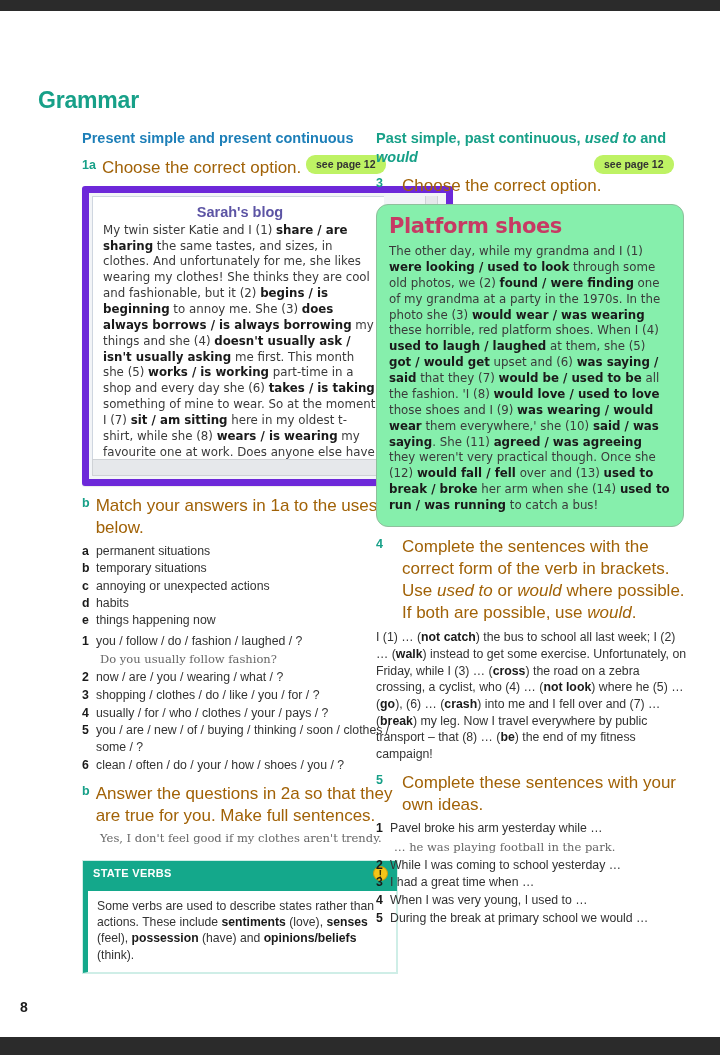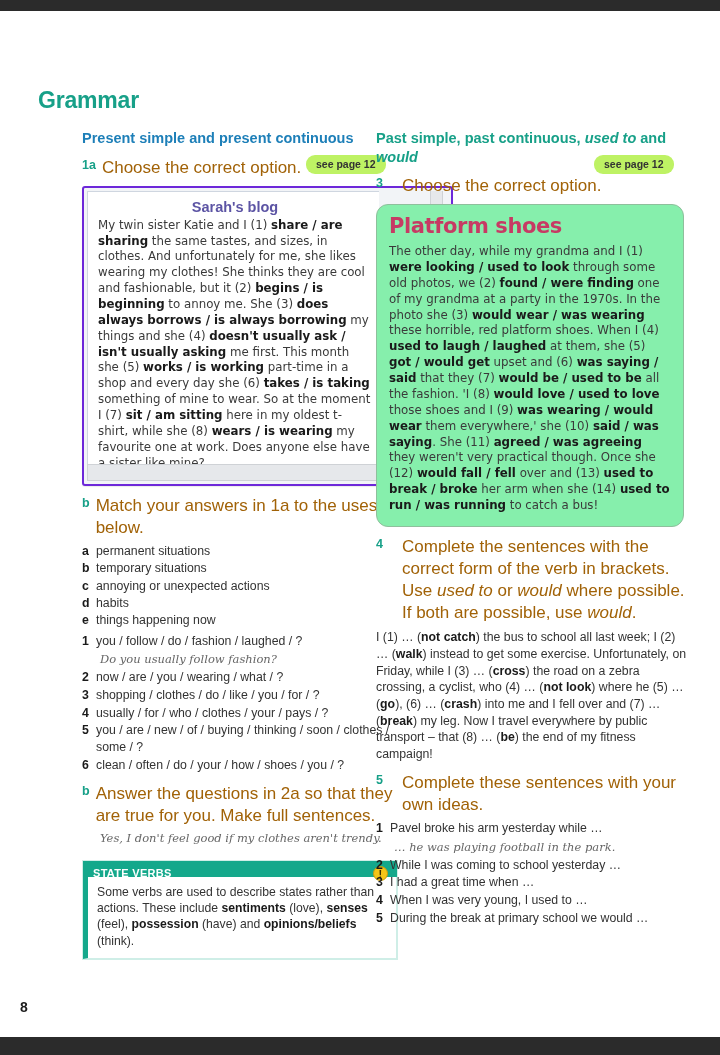--- a/index.html
+++ b/index.html
@@ -52,21 +52,21 @@
     flex:0 0 auto; margin-right:6px; line-height:1.3;
   }
   .ex-num.wide { min-width:20px; }
   .ex-text { font-size:17px; font-weight:normal; color:#a16207; line-height:1.3; }
   .ex-text em { font-style:italic; }
 
   
   .blog-card {
     margin-top:7px;
     width:371px; height:300px;
-    border:2px solid #6d28d9;
+    border:7px solid #6d28d9;
     border-radius:3px;
     background:#f2f4f7;
     position:relative;
     box-shadow:0 1px 1px rgba(0,0,0,0.08);
     overflow:hidden;
   }
   .blog-inner {
     position:absolute; left:3px; top:3px; width:292px; height:274px;
     background:#fff; border:1px solid #cfd6e0; border-right:none;
     padding:5px 7px 0 10px;
@@ -121,35 +121,35 @@
   .sub-key { font-weight:bold; color:#1a1a1a; flex:0 0 14px; }
   .sub-val { flex:1; }
 
   .num-list { margin:4px 0 0 0; padding:0; list-style:none; }
   .num-item { display:flex; font-size:12.3px; color:#333; line-height:1.36; margin-top:1px; }
   .num-key { font-weight:bold; color:#1a1a1a; flex:0 0 14px; }
   .num-val { flex:1; }
 
   .answer-line {
     font-family:"DejaVu Serif", serif;
-    font-style:italic; font-size:11.5px; color:#666;
+    font-size:11.5px; color:#666;
     margin:4px 0 5px 18px; line-height:1.3;
   }
   .answer-line.tight { margin:3px 0 2px 18px; }
 
   .body-para {
     font-size:12.3px; color:#333; line-height:1.36; margin-top:5px;
   }
   .body-para b { color:#1a1a1a; }
 
   
   .state-box { margin-top:14px; width:316px; border:1px solid #cfeee7; }
   .state-head {
     background:#14a88b; color:#fff; font-size:11px; font-weight:bold;
-    letter-spacing:0.3px; padding:6px 10px; position:relative; height:16px;
+    letter-spacing:0.3px; padding:6px 10px; position:relative; height:30px;
   }
   .warn-icon {
     position:absolute; right:9px; top:5px; width:15px; height:15px;
     border-radius:50%; background:#f5c518; border:1px solid #c99c0a;
     color:#3a2d00; font-size:11px; font-weight:bold; line-height:14px; text-align:center;
   }
   .state-body {
     background:#fff; border-left:5px solid #14a88b; border-bottom:1px solid #cfeee7;
     border-right:1px solid #cfeee7;
     padding:7px 10px 9px 9px;

